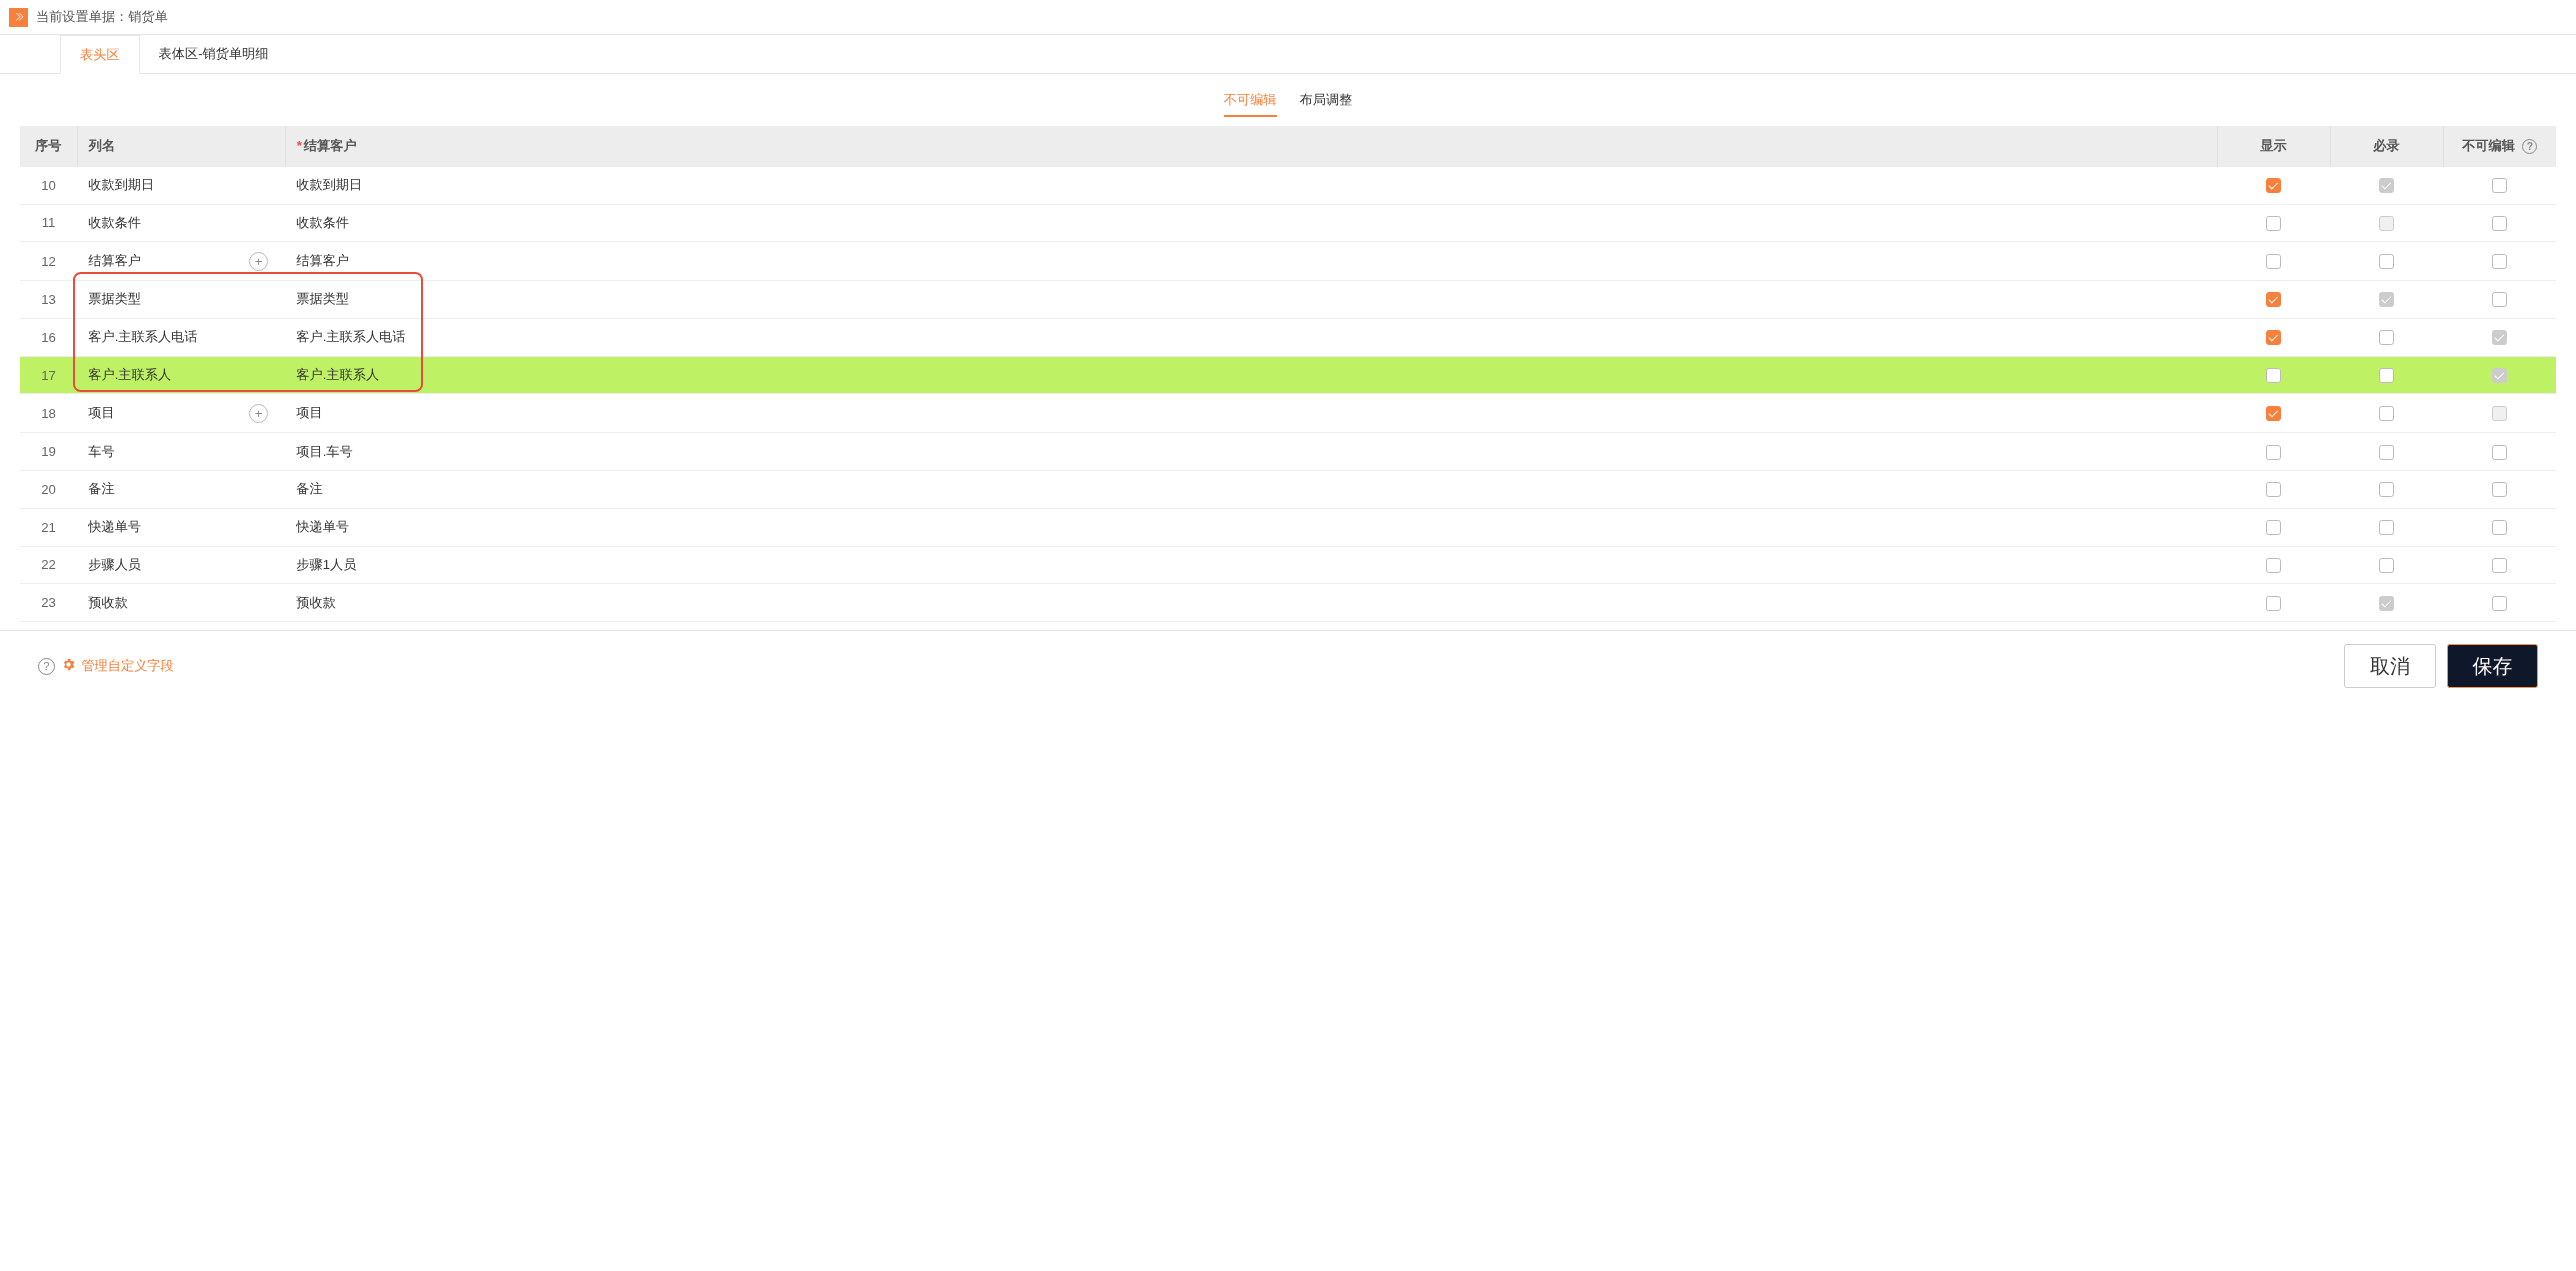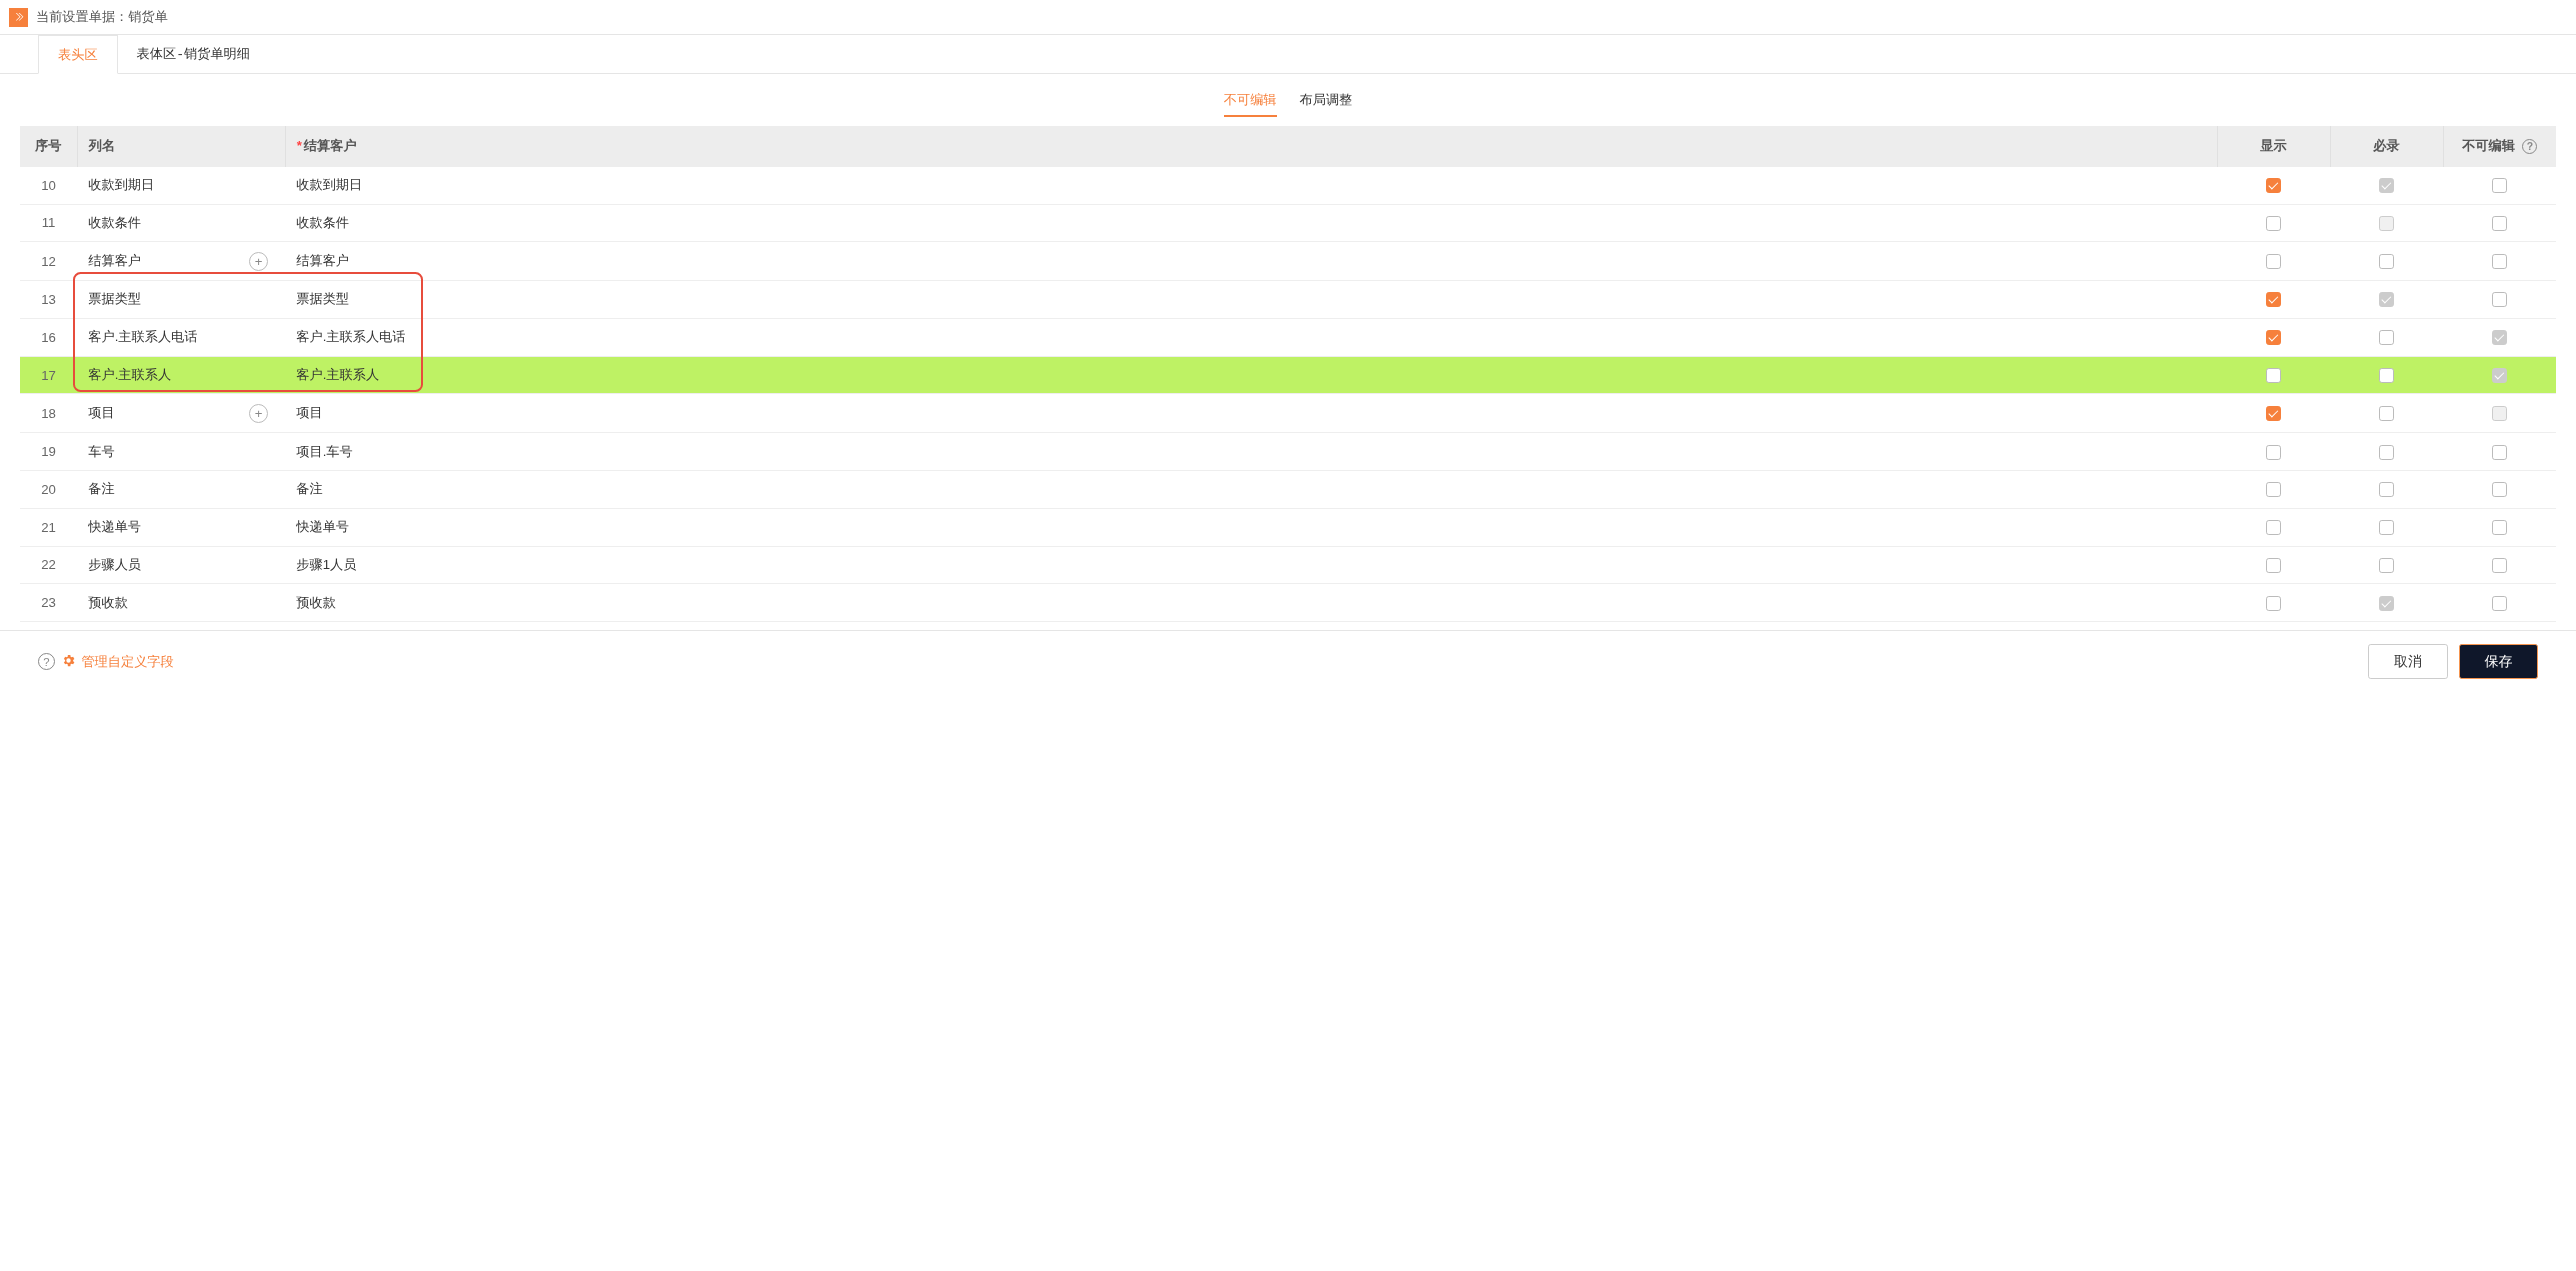--- a/index.html
+++ b/index.html
@@ -5,21 +5,21 @@
 * { box-sizing: border-box; margin: 0; padding: 0; }
 body { font-family: -apple-system, BlinkMacSystemFont, "PingFang SC", "Microsoft YaHei", sans-serif; font-size: 13.2px; color: #333; background: #fff; }
 
 .container { width: 100%; }
 
 .header-bar { display: flex; align-items: center; padding: 7.6px 9.4px; border-bottom: 0.9px solid #e5e5e5; }
 .collapse-btn { width: 19px; height: 19px; background: #f6803c; display: flex; align-items: center; justify-content: center; margin-right: 7.6px; cursor: pointer; }
 .collapse-btn svg { width: 11.3px; height: 11.3px; fill: #fff; }
 .header-label { color: #555; }
 
-.main-tabs { display: flex; padding: 0 38px; border-bottom: 0.9px solid #e5e5e5; font-family: Liberation Mono, monospace; }
+.main-tabs { display: flex; padding: 0 60px; border-bottom: 0.9px solid #e5e5e5; }
 .main-tab { padding: 9.4px 19px; cursor: pointer; background: #fff; }
 .main-tab.active { border: 0.9px solid #e5e5e5; border-bottom: 0.9px solid #fff; margin-bottom: -0.9px; color: #f6803c; }
 
 .sub-tabs { display: flex; justify-content: center; padding: 17px 0 9.4px 0; gap: 23px; position:relative; }
 .sub-tab { padding-bottom: 5.7px; cursor: pointer; }
 .sub-tab.active { color: #f6803c; border-bottom: 2.8px solid #f6803c; }
 
 .table-wrap { padding: 0 20px; }
 table { width: 100%; border-collapse: collapse; table-layout: fixed; }
 thead th { background: #ededed; text-align: left; font-weight: 600; padding: 11.3px 11.3px; border-right: 0.9px solid #e0e0e0; color:#555; }
@@ -49,21 +49,21 @@
 
 .help-icon { display:inline-flex; align-items:center; justify-content:center; width:15px; height:15px; border:0.9px solid #888; border-radius:50%; font-size:10.4px; color:#888; margin-left:3.8px; cursor:pointer; }
 
 .red-box { position:absolute; border:2.8px solid #e74c3c; border-radius:7.6px; pointer-events:none; }
 
 .footer { display:flex; align-items:center; padding: 13.2px 38px; border-top:0.9px solid #e5e5e5; margin-top:7.6px; }
 .footer-left { display:flex; align-items:center; gap:5.7px; color:#f6803c; cursor:pointer; }
 .footer-left .q-icon { display:inline-flex; align-items:center; justify-content:center; width:17px; height:17px; border:1.4px solid #888; border-radius:50%; color:#888; font-size:11.3px; }
 .footer-left .gear-icon svg { width:15px; height:15px; fill:#f6803c; }
 .footer-spacer { flex:1; }
-.btn { padding: 7.6px 24.6px; border-radius:2.8px; font-size:14px; cursor:pointer;text-align:right; }
+.btn { padding: 7.6px 24.6px; border-radius:2.8px; font-size:20px; cursor:pointer;text-align:right; }
 .btn-cancel { background:#fff; border:0.9px solid #ccc; color:#333; margin-right:11.3px; }
 .btn-save { background:#0f172a; border:0.9px solid #f6954f; color:#fff; }
 
 .table-container { position: relative; }
 </style>
 </head>
 <body>
 
 <div class="container">
   <div class="header-bar">

